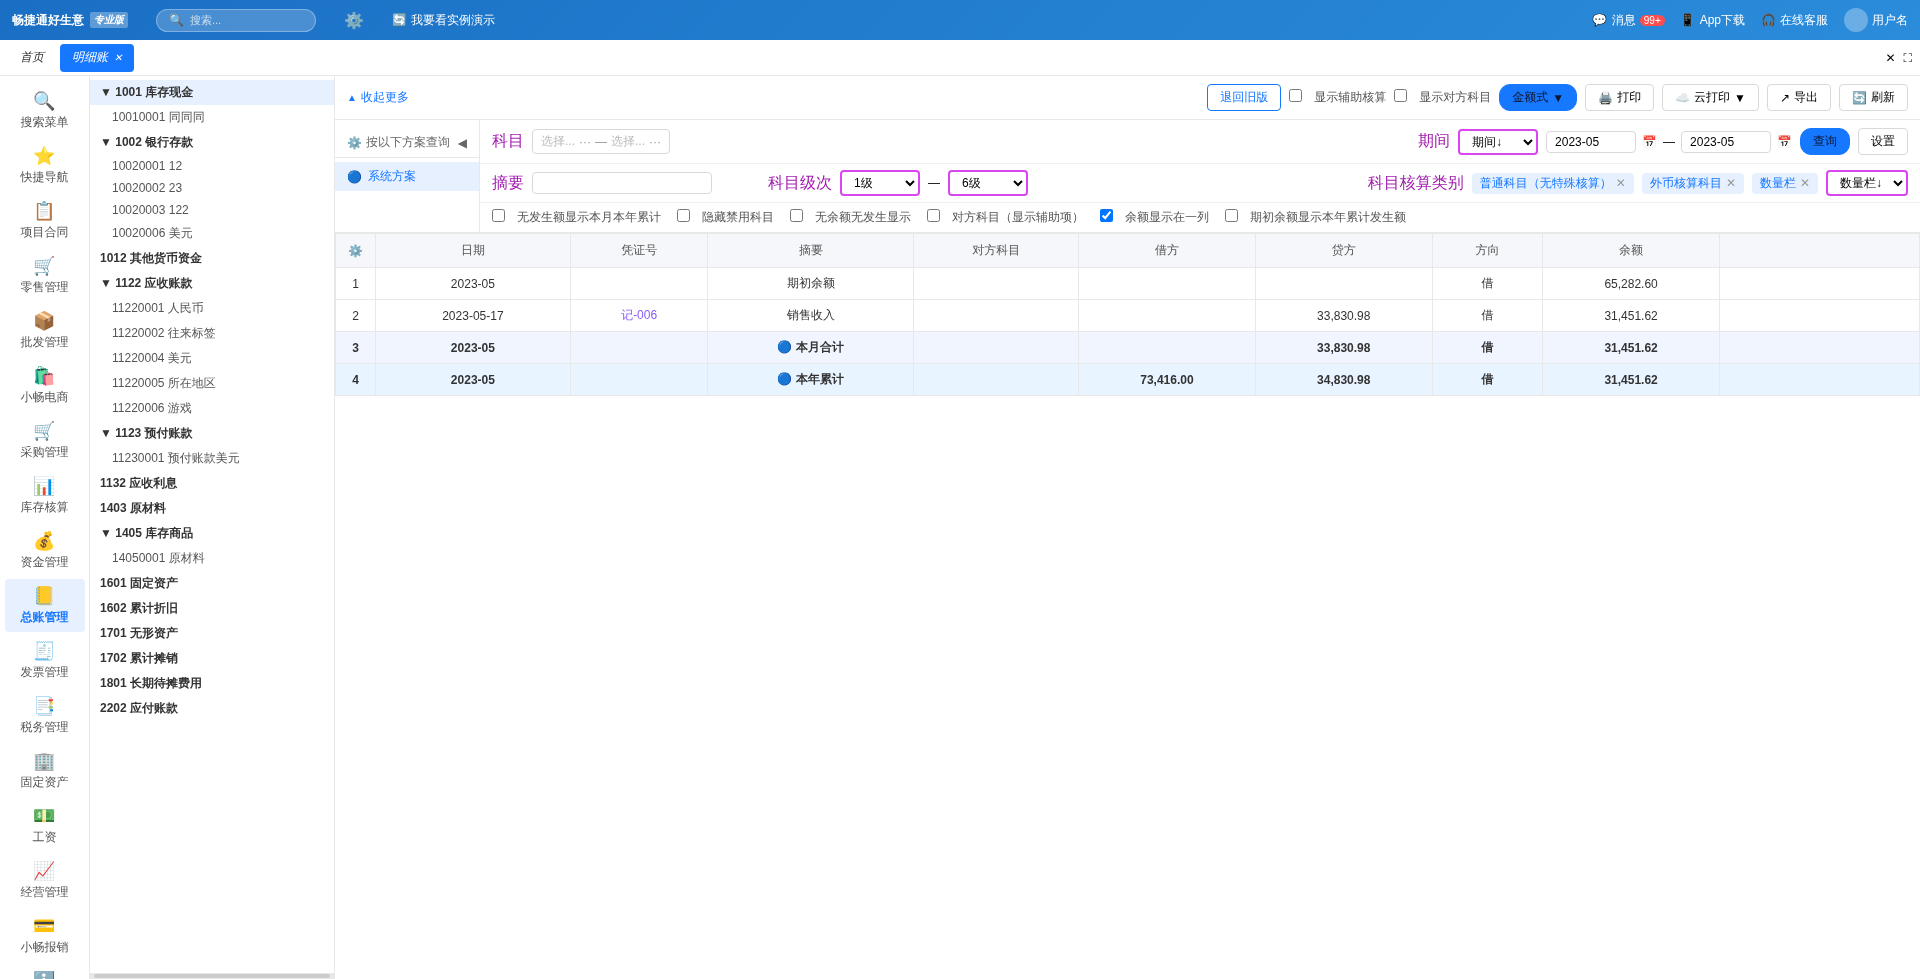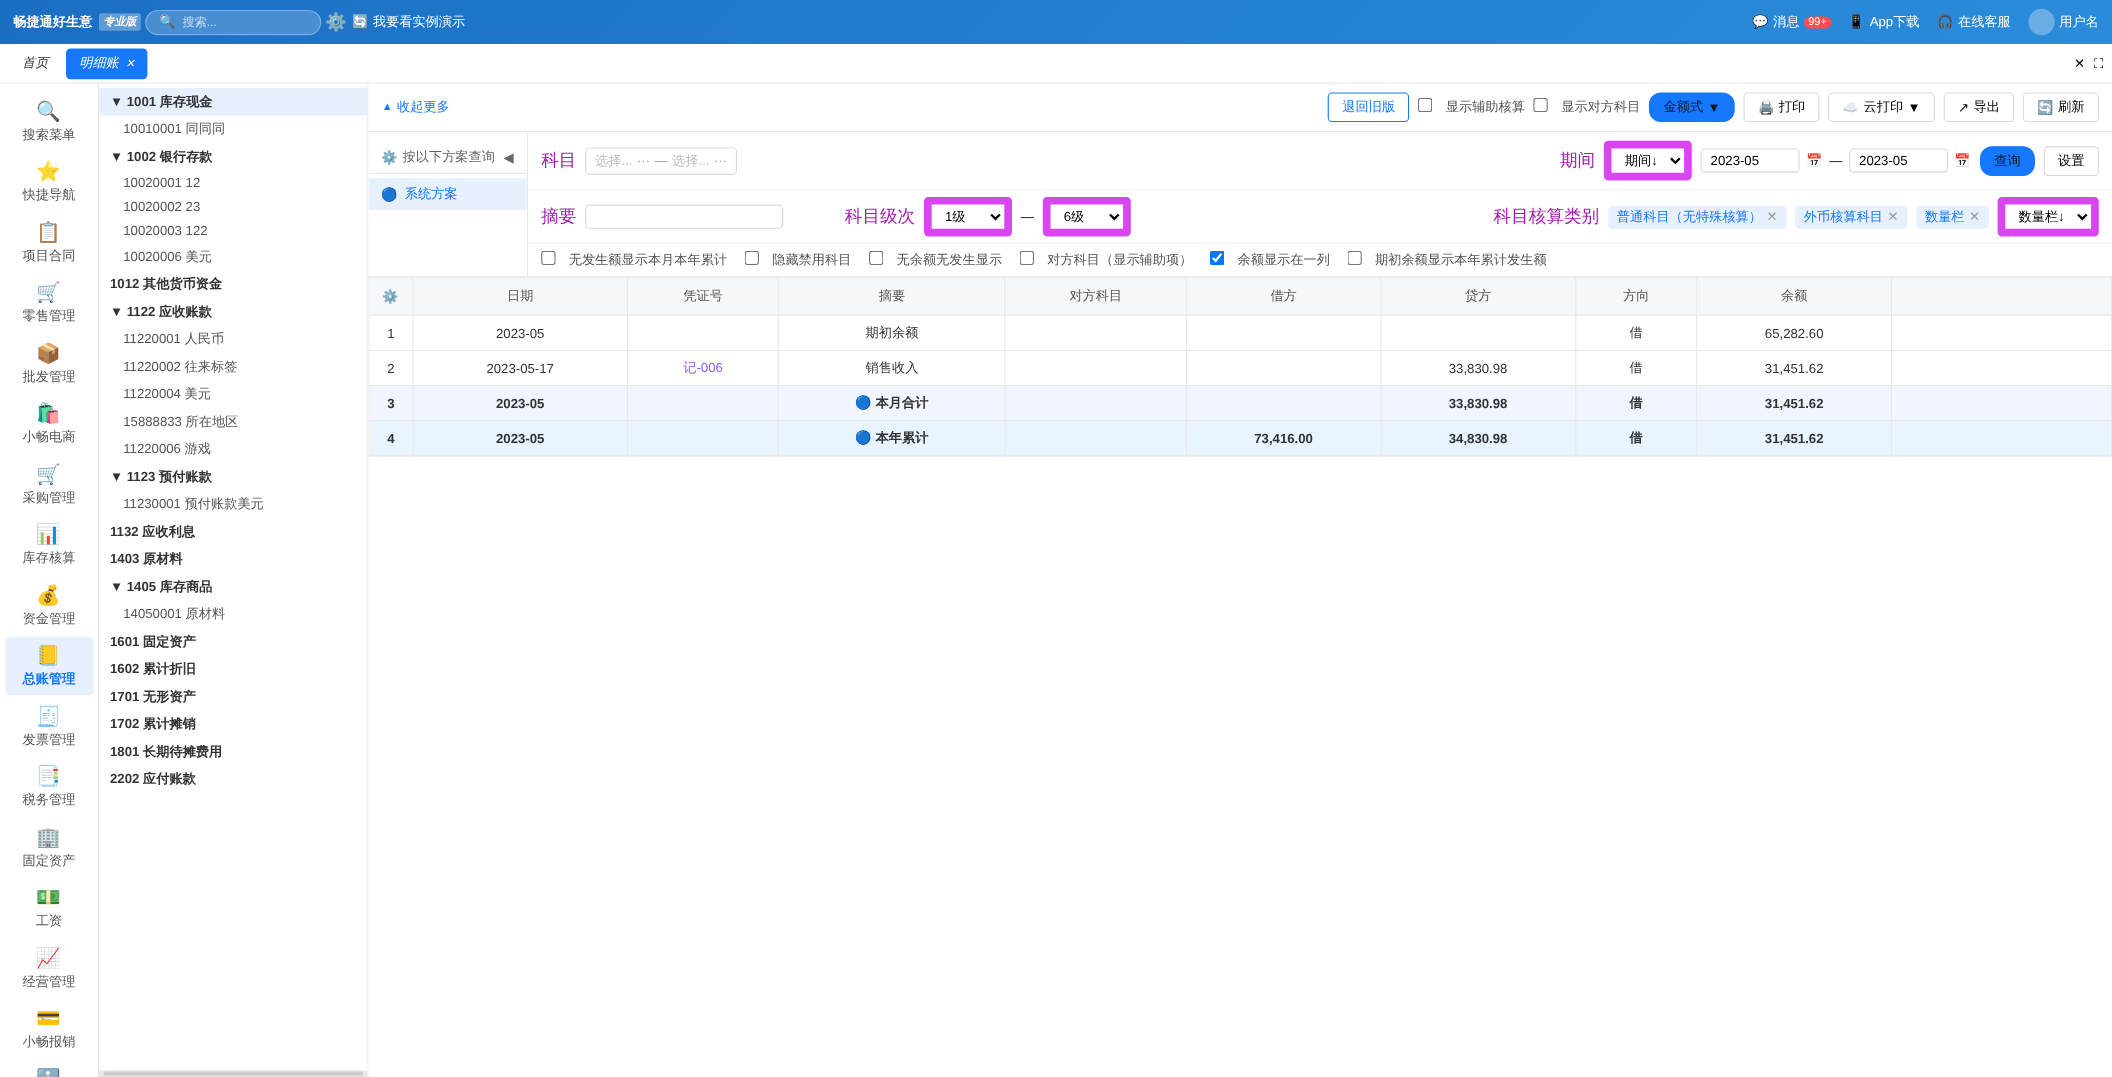--- a/index.html
+++ b/index.html
@@ -6,21 +6,21 @@
     body { background: #f0f2f5; width: 1920px; min-height: 979px; overflow: hidden; }
 
     
     .top-bar {
       height: 40px;
       background: linear-gradient(135deg, #1a6fc4, #2b8cdb);
       display: flex;
       align-items: center;
       padding: 0 12px;
       color: white;
-      gap: 4px;
+      gap: 28px;
     }
     .top-bar-logo { font-size: 13px; font-weight: bold; display: flex; align-items: center; gap: 6px; }
     .top-bar-logo .sub { font-size: 10px; background: rgba(255,255,255,0.3); padding: 1px 4px; border-radius: 2px; font-style: italic; }
     .top-bar-spacer { flex: 1; }
     .top-bar-search {
       background: rgba(255,255,255,0.2);
       border: 1px solid rgba(255,255,255,0.3);
       border-radius: 14px;
       padding: 3px 12px;
       color: white;
@@ -189,21 +189,21 @@
     .filter-label { color: #a21caf; font-size: 16px; white-space: nowrap; }
     .filter-input {
       border: 1px solid #d9d9d9;
       border-radius: 4px;
       padding: 3px 8px;
       font-size: 12px;
       outline: none;
       min-width: 120px;
     }
     .filter-select {
-      border: 7px solid #d946ef;
+      border: 2px solid #d946ef;
       border-radius: 4px;
       padding: 3px 8px;
       font-size: 12px;
       background: #fff;
       cursor: pointer;
       min-width: 80px;
     }
     .filter-tag {
       background: #e6f0ff;
       color: #1677ff;
@@ -433,21 +433,21 @@
         <div class="tree-item group">▼ 1002 银行存款</div>
         <div class="tree-item child">10020001 12</div>
         <div class="tree-item child">10020002 23</div>
         <div class="tree-item child">10020003 122</div>
         <div class="tree-item child">10020006 美元</div>
         <div class="tree-item group">1012 其他货币资金</div>
         <div class="tree-item group">▼ 1122 应收账款</div>
         <div class="tree-item child">11220001 人民币</div>
         <div class="tree-item child">11220002 往来标签</div>
         <div class="tree-item child">11220004 美元</div>
-        <div class="tree-item child">15888833 所在地区</div>
+        <div class="tree-item child">11220005 所在地区</div>
         <div class="tree-item child">11220006 游戏</div>
         <div class="tree-item group">▼ 1123 预付账款</div>
         <div class="tree-item child">11230001 预付账款美元</div>
         <div class="tree-item group">1132 应收利息</div>
         <div class="tree-item group">1403 原材料</div>
         <div class="tree-item group">▼ 1405 库存商品</div>
         <div class="tree-item child">14050001 原材料</div>
         <div class="tree-item group">1601 固定资产</div>
         <div class="tree-item group">1602 累计折旧</div>
         <div class="tree-item group">1701 无形资产</div>

